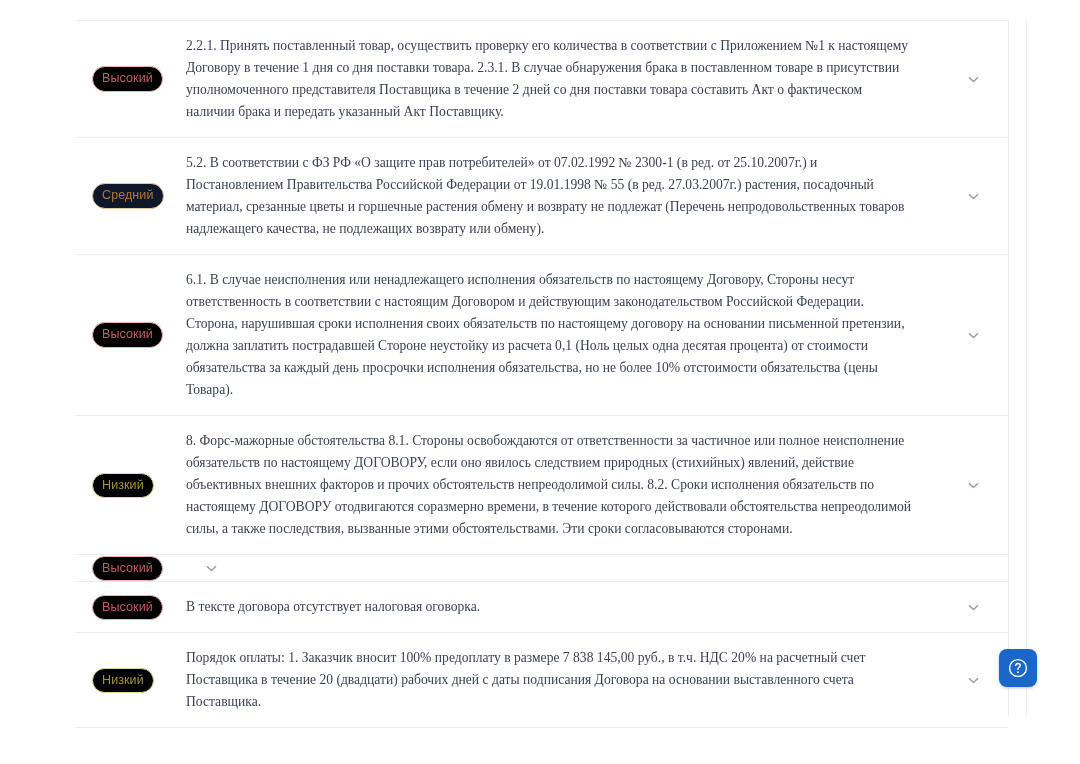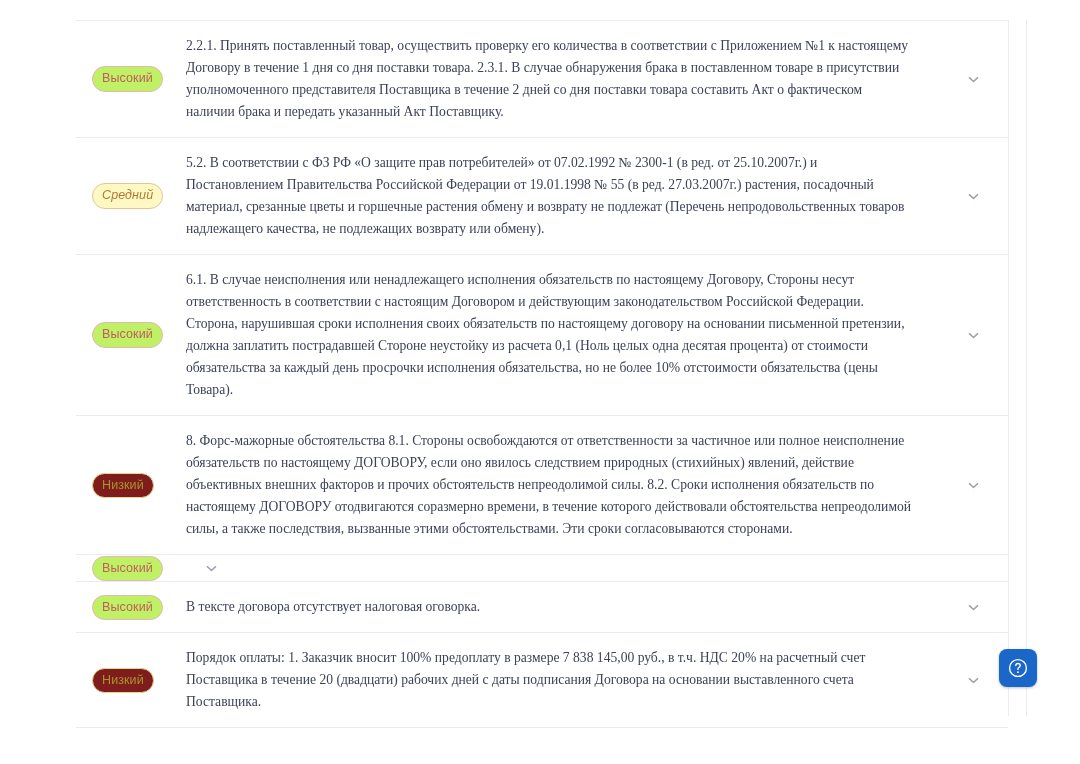--- a/index.html
+++ b/index.html
@@ -72,32 +72,31 @@
     line-height: 1;
     padding: 5px 9px 6px 9px;
     border-radius: 13px;
     border: 1px solid transparent;
     white-space: nowrap;
     letter-spacing: 0.1px;
   }
   .badge.high {
     color: #c45b63;
     border-color: #e8b4b8;
-    background: #bef264;
+    background: #000000;
   }
   .badge.medium {
     color: #b0793b;
     border-color: #e3c49b;
-    background: #fef9c3;
-    font-style: italic;
+    background: #0f172a;
   }
   .badge.low {
     color: #a8952e;
     border-color: #e2d98f;
-    background: #7f1d1d;
+    background: #000000;
   }
 
   .cell-text {
     flex: 1 1 auto;
     padding: 14px 24px 14px 10px;
     font-size: 13.6px;
     line-height: 1.62;
     color: #3c4257;
     box-sizing: border-box;
     font-family: Liberation Serif, serif;

